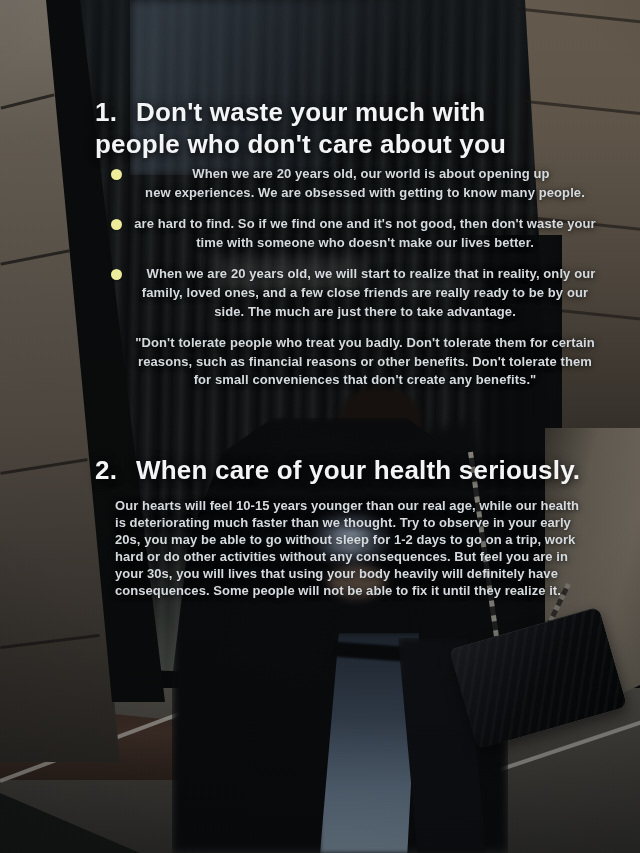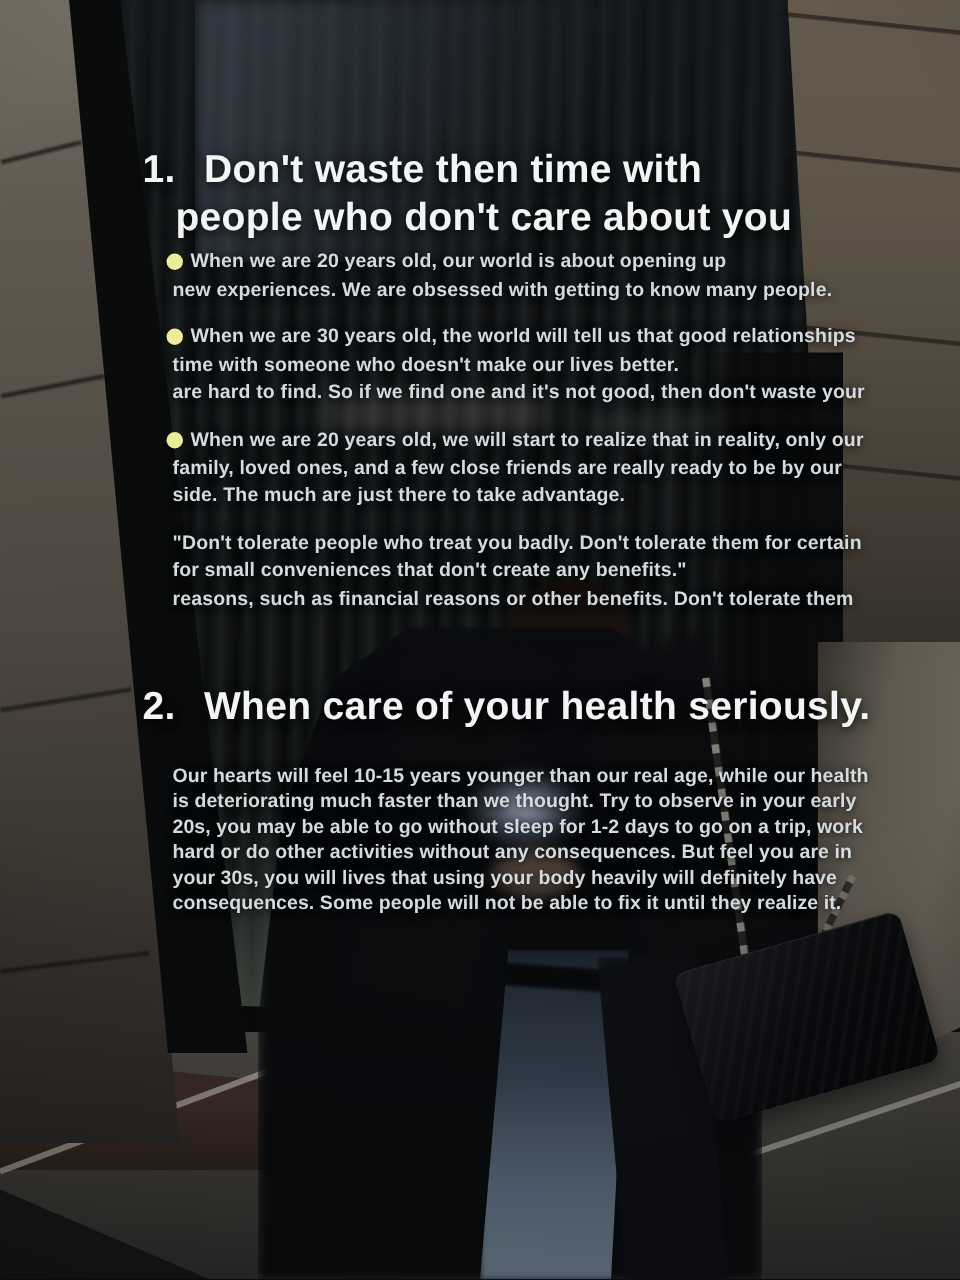--- a/index.html
+++ b/index.html
@@ -154,31 +154,31 @@
   
   .text-layer { left:0; top:0; width:640px; height:853px; z-index:20; }
   .text-layer * { position:static; }
   .section { position:absolute; color:#d5dade; }
   .sec1 { left:95px; top:96px; width:520px; }
   .sec2 { left:95px; top:454px; width:520px; }
   .h-line { display:flex; white-space:nowrap; color:#f2f4f6;
     font-size:26px; font-weight:bold; line-height:32px; letter-spacing:.2px;
     text-shadow:0 2px 6px rgba(0,0,0,.65), 0 0 14px rgba(0,0,0,.3); }
   .h-line .num { width:26px; margin-right:15px; }
-  .h-line2 { margin-left:22px; display:block; }
+  .h-line2 { display:block; }
   .body-copy { margin-left:20px; font-size:13px; font-weight:bold; line-height:18.6px;
     letter-spacing:.1px; white-space:nowrap;
     text-shadow:0 1px 4px rgba(0,0,0,.6), 0 0 10px rgba(0,0,0,.3); }
-  .bullets { margin-top:5px; }
+  .bullets { margin-top:5px;text-align:center; }
   .bullet { position:relative; margin-bottom:13px; }
   .bullet .dot { position:absolute; left:-4px; top:4px; width:11px; height:11px;
     border-radius:50%; background:#ecec9a; box-shadow:0 1px 2px rgba(0,0,0,.4); }
   .bullet .line.first { margin-left:12px; }
   .quote-block { margin-top:0; }
-  .para { margin-top:23px; font-size:13px; font-weight:bold; line-height:16.9px;
+  .para { margin-top:12px; font-size:13px; font-weight:bold; line-height:16.9px;
     letter-spacing:.05px; white-space:nowrap;
     text-shadow:0 1px 4px rgba(0,0,0,.6), 0 0 10px rgba(0,0,0,.3); }
 </style>
 </head>
 <body>
 
 <div class="canvas">
 
   <div style="position:absolute;left:0;top:0;width:640px;height:853px;">
     <div class="curtains"></div>
@@ -222,46 +222,45 @@
     <div class="bag-body"></div>
 
     <div class="vignette"></div>
   </div>
 
   <div class="text-layer" style="position:absolute;">
 
     <div class="section sec1">
       <div class="h-line">
         <span class="num">1.</span>
-        <span>Don't waste then time with</span>
+        <span>Don't waste your much with</span>
       </div>
       <div class="h-line h-line2">people who don't care about you</div>
 
       <div class="body-copy bullets">
         <div class="bullet">
           <span class="dot"></span>
           <div class="line first">When we are 20 years old, our world is about opening up</div>
           <div class="line">new experiences. We are obsessed with getting to know many people.</div>
         </div>
         <div class="bullet">
           <span class="dot"></span>
-          <div class="line first">When we are 30 years old, the world will tell us that good relationships</div>
+          <div class="line">are hard to find. So if we find one and it's not good, then don't waste your</div>
           <div class="line">time with someone who doesn't make our lives better.</div>
-          <div class="line">are hard to find. So if we find one and it's not good, then don't waste your</div>
         </div>
         <div class="bullet">
           <span class="dot"></span>
           <div class="line first">When we are 20 years old, we will start to realize that in reality, only our</div>
           <div class="line">family, loved ones, and a few close friends are really ready to be by our</div>
           <div class="line">side. The much are just there to take advantage.</div>
         </div>
         <div class="quote-block">
           <div class="line">"Don't tolerate people who treat you badly. Don't tolerate them for certain</div>
+          <div class="line">reasons, such as financial reasons or other benefits. Don't tolerate them</div>
           <div class="line">for small conveniences that don't create any benefits."</div>
-          <div class="line">reasons, such as financial reasons or other benefits. Don't tolerate them</div>
         </div>
       </div>
     </div>
 
     <div class="section sec2">
       <div class="h-line">
         <span class="num">2.</span>
         <span>When care of your health seriously.</span>
       </div>
       <div class="body-copy para">

